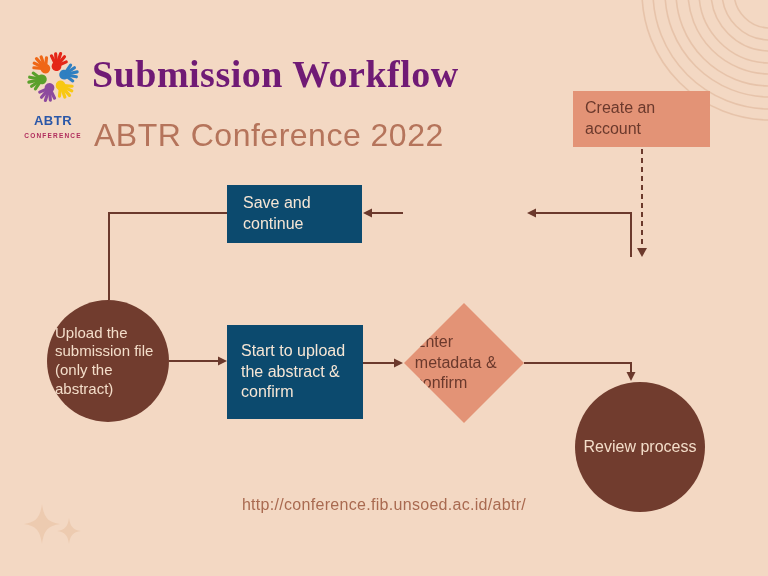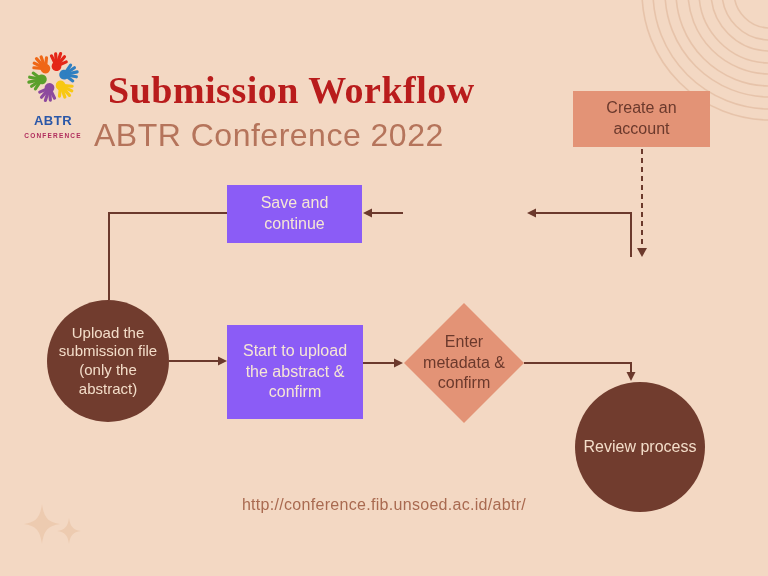--- a/index.html
+++ b/index.html
@@ -16,40 +16,40 @@
     position:absolute;left:20px;top:113px;width:66px;
     text-align:center;font-weight:bold;font-size:13px;letter-spacing:.5px;
     color:#2a57a8;
   }
   .logo-subname{
     position:absolute;left:20px;top:132px;width:66px;
     text-align:center;font-size:6.5px;font-weight:bold;letter-spacing:1.2px;
     color:#b02d5c;
   }
   .title{
-    position:absolute;left:92px;top:52px;margin:16px;
+    position:absolute;left:92px;top:52px;margin:0;
     font-family:"Liberation Serif", serif;
     font-weight:600;font-size:38px;letter-spacing:.5px;
-    color:#b91c1c;
+    color:#701a75;
   }
   .subtitle{
     position:absolute;left:94px;top:117px;
     font-size:32px;color:#b5745b;letter-spacing:.5px;
   }
   
   .arcs{position:absolute;top:0;right:0;}
   .sparkles{position:absolute;left:14px;top:488px;}
   
   .connectors{position:absolute;left:0;top:0;pointer-events:none;}
   .node{
     position:absolute;display:flex;align-items:center;justify-content:center;
-    text-align:center;font-size:16px;line-height:1.3;box-sizing:border-box;
+    text-align:left;font-size:16px;line-height:1.3;box-sizing:border-box;
   }
   .rect-salmon{background:#e39376;color:#6b392c;}
-  .rect-brown{background:#8b5cf6;color:#f6e6d5;}
+  .rect-brown{background:#0c4a6e;color:#f6e6d5;}
   .diamond{
     clip-path:polygon(50% 0,100% 50%,50% 100%,0 50%);
     background:#e39376;color:#6b392c;
   }
   .diamond .label{width:82%;}
   .circle-dark{border-radius:50%;background:#713c2e;color:#f3ddc9;}
   #node-create{left:573px;top:91px;width:137px;height:56px;padding:0 12px;}
   #node-login{left:573px;top:257px;width:137px;height:66px;padding:0 10px;}
   #node-submit{left:403px;top:153px;width:120px;height:120px;}
   #node-save{left:227px;top:185px;width:135px;height:58px;padding:0 16px;}

